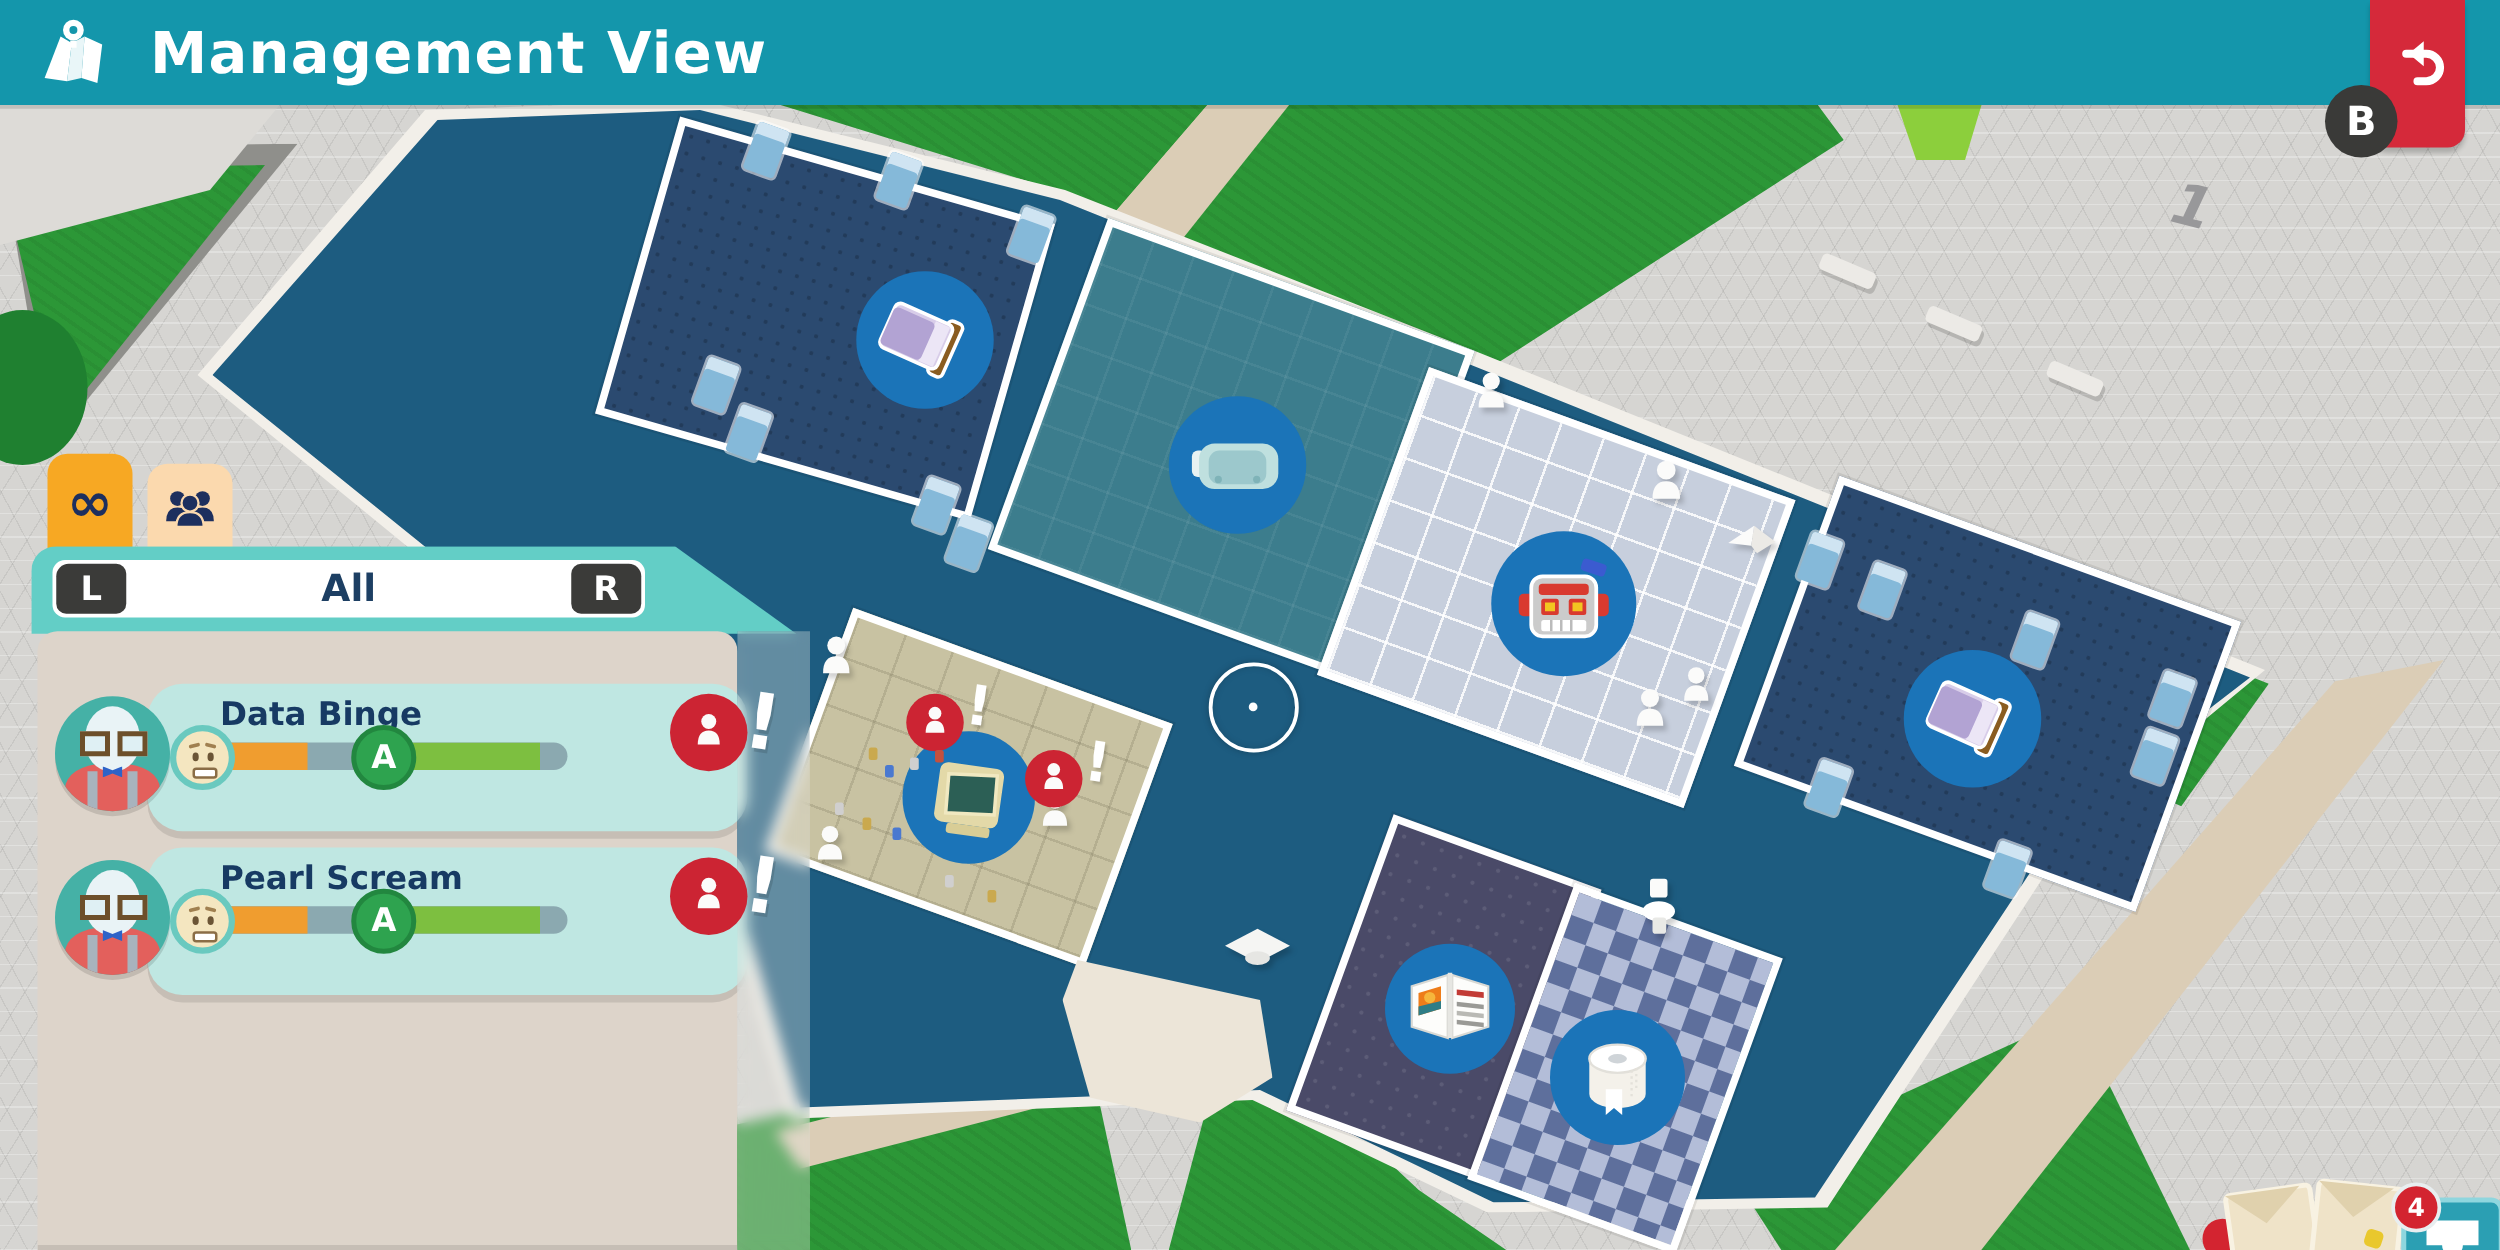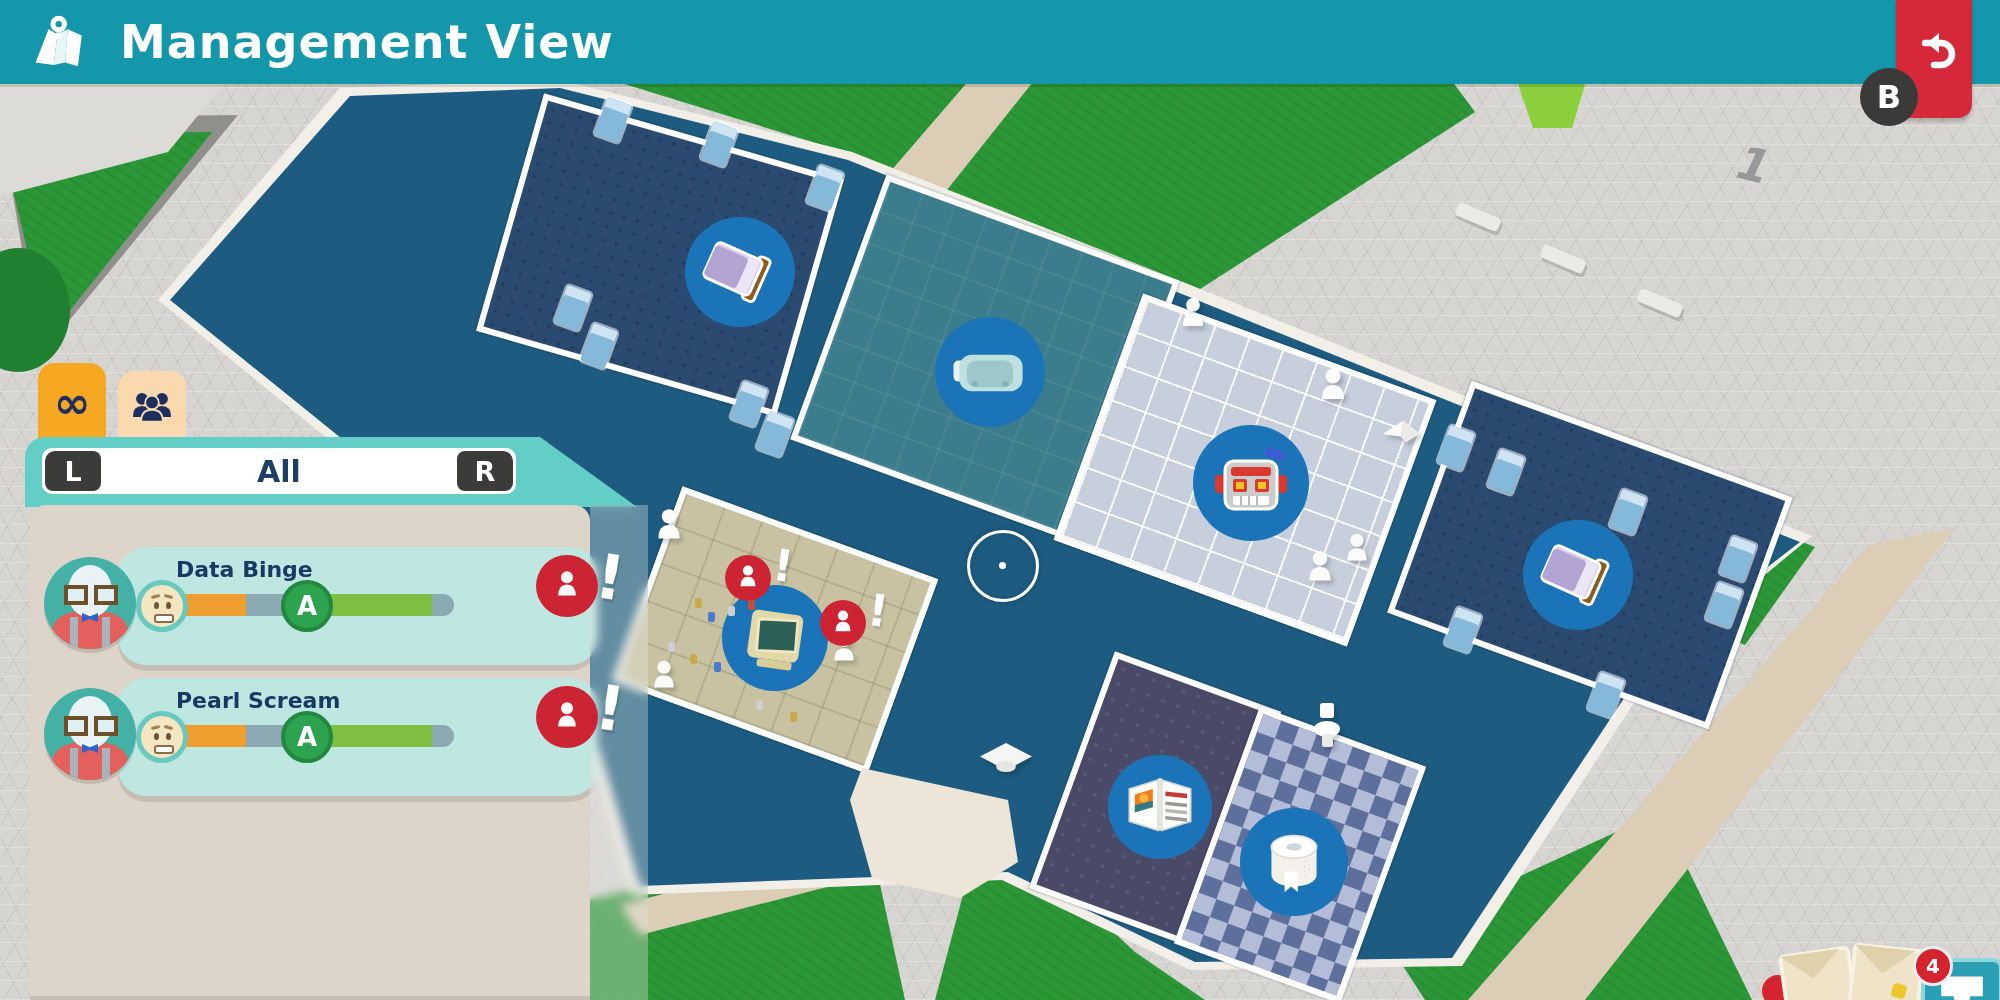--- a/index.html
+++ b/index.html
@@ -74,21 +74,21 @@
        font-weight:bold;font-size:27px;display:flex;align-items:center;justify-content:center;}
   #lbtn{left:3px;border-radius:10px 8px 8px 8px;}
   #rbtn{right:3px;border-radius:8px 10px 8px 8px;}
   #pill .val{color:#1d3f63;font-size:30px;font-weight:bold;}
   #pcontent{position:absolute;left:30px;top:150px;width:560px;height:495px;background:#ddd4ca;
        border-radius:16px 16px 0 0;box-shadow:0 -4px 0 rgba(0,0,0,.10) inset;}
   #pblur{position:absolute;left:590px;top:150px;width:58px;height:495px;
        background:rgba(230,228,224,.35);backdrop-filter:blur(5px);}
   .card{position:absolute;left:88px;width:480px;height:118px;background:#bfe7e2;
        border-radius:28px;box-shadow:0 6px 0 rgba(0,0,0,.10);}
-  .cname{position:absolute;left:58px;top:10px;color:#173a63;font-size:22px;font-weight:bold;}
+  .cname{position:absolute;left:58px;top:10px;color:#173a63;font-size:26px;font-weight:bold;}
   .bar{position:absolute;top:47px;height:22px;background:#8ba9b0;border-radius:11px;overflow:hidden;}
   .bar .fill{height:100%;border-radius:11px 0 0 11px;}
   .fill.orange{background:#f09d2f;}
   .fill.green{background:#7dbf40;}
   .moodface{position:absolute;left:18px;top:33px;width:52px;height:52px;border-radius:50%;
        background:#f4e6c0;border:5px solid #69c9bf;box-sizing:border-box;z-index:2;}
   .moodface .eye{position:absolute;width:5px;height:7px;background:#6b5536;border-radius:50%;top:17px;}
   .moodface .brow{position:absolute;width:9px;height:3px;background:#a08050;border-radius:2px;top:10px;}
   .moodface .mouth{position:absolute;left:13px;top:29px;width:16px;height:5px;border:2px solid #8a6d46;
        border-radius:3px;background:#fff;}

